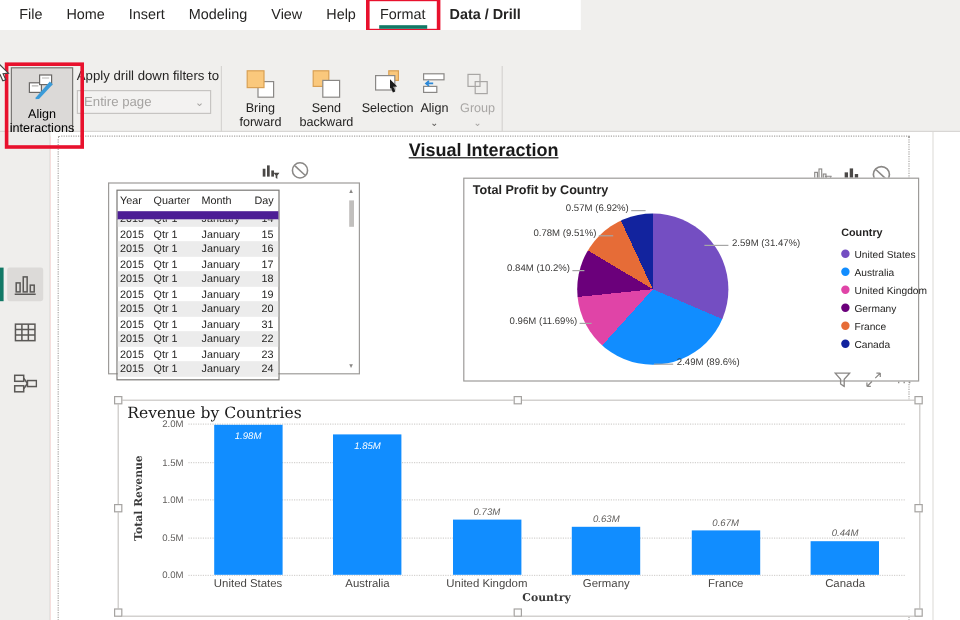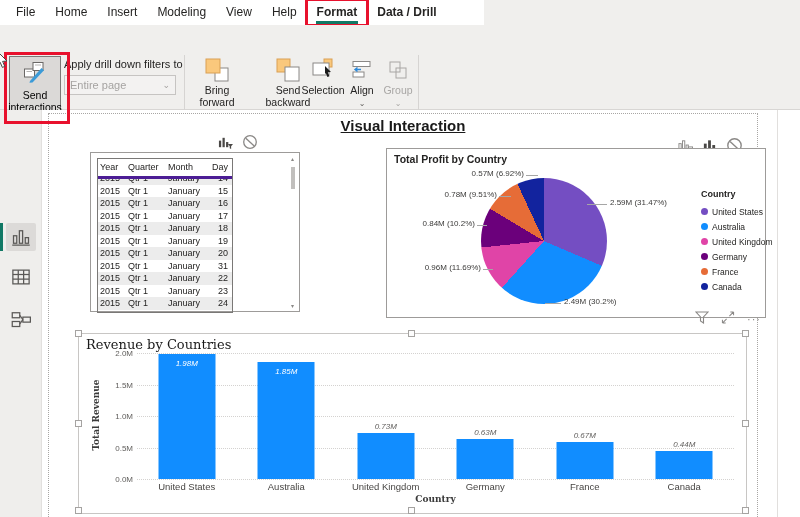--- a/index.html
+++ b/index.html
@@ -4,21 +4,21 @@
 <style>
   html,body{margin:0;padding:0;background:#fff;}
   .app{position:relative;width:800px;height:517px;overflow:hidden;
        font-family:"Liberation Sans",sans-serif;color:#252423;background:#ef4444;}
   
   .tabstrip{position:absolute;left:0;top:0;width:800px;height:25px;background:#f0efed;}
   .tabs-white{position:absolute;left:0;top:0;width:484px;height:25px;background:#fff;
               display:flex;align-items:stretch;padding-left:6px;box-sizing:border-box;}
   .tab{position:relative;padding:0 10px;font-size:12px;line-height:25px;white-space:nowrap;cursor:default;}
   .tab.emph{font-weight:bold;}
-  .tab.active{font-weight:bold;}
+  .tab.active{font-weight:normal;}
   .tab.active::after{content:"";position:absolute;left:9px;right:9px;bottom:1px;height:3px;background:#117865;}
   .tab.annotated{outline:3px solid #E8112D;outline-offset:-1px;}
   
   .ribbon{position:absolute;left:0;top:25px;width:800px;height:85px;background:#f0efed;
           border-bottom:1px solid #d8d6d4;box-sizing:border-box;}
   .btn-edit{position:absolute;left:9px;top:31px;width:52px;height:58px;background:#dbd9d7;
             border:1px solid #7a7876;box-sizing:border-box;display:flex;flex-direction:column;
             align-items:center;justify-content:flex-start;padding-top:4px;}
   .btn-edit .lbl{font-size:10.5px;line-height:1.15;text-align:center;margin-top:3px;}
   .ann-box{position:absolute;border:3px solid #E8112D;pointer-events:none;z-index:6;}
@@ -43,26 +43,26 @@
   
   .canvas{position:absolute;left:42px;top:110px;width:800px;height:407px;background:#fff;overflow:hidden;}
   .page-border{position:absolute;left:6px;top:3px;width:710px;height:410px;
                border:1px dotted #a8a6a4;box-sizing:border-box;}
   .right-div{position:absolute;left:735px;top:0;width:1px;height:407px;background:#e1dfdd;}
   .page-title{position:absolute;left:6px;top:7px;width:710px;text-align:center;
               font-size:15px;font-weight:bold;text-decoration:underline;color:#1a1a1a;}
   .visual{position:absolute;background:#fff;border:1px solid #9d9b99;box-sizing:border-box;}
   .v-table{left:48px;top:42px;width:210px;height:160px;}
   .v-pie{left:318px;top:38px;width:380px;height:170px;margin-left:26px;}
-  .v-bar{left:36px;top:223px;width:669px;height:181px;border-color:#c8c6c4;}
+  .v-bar{left:56px;top:223px;width:669px;height:181px;border-color:#c8c6c4;}
   .iconrow{position:absolute;display:flex;gap:9px;align-items:center;}
   
   .ptable{position:absolute;left:6px;top:5px;width:134px;border:1px solid #7a7876;font-size:9px;}
   .ptr{display:flex;height:12.5px;line-height:12.5px;}
-  .ptr.head{height:17px;line-height:17px;border-bottom:3px solid #4c1d95;}
+  .ptr.head{height:17px;line-height:17px;border-bottom:7px solid #4c1d95;}
   .ptr.band{background:#ececec;}
   .ptc{padding:0 2px;overflow:hidden;white-space:nowrap;box-sizing:border-box;}
   .c0{width:28px;} .c1{width:40px;} .c2{width:42px;} .c3{width:22px;text-align:right;}
   .rows-vp{height:133px;overflow:hidden;}
   .rows-in{transform:translateY(-7px);}
   .tscroll{position:absolute;right:2px;top:2px;width:9px;height:154px;font-size:6px;color:#8a8886;text-align:center;}
   .tthumb{position:absolute;left:2.5px;top:12px;width:4px;height:22px;background:#c1bfbd;}
   .ts-dn{position:absolute;bottom:0;left:0;right:0;}
   
   .pv-title{position:absolute;left:7px;top:4px;font-size:10.5px;font-weight:600;}
@@ -114,21 +114,21 @@
     <button class="btn-edit" style="border:none;border:1px solid #7a7876;">
       <span>
         <svg width="24" height="22" viewBox="0 0 24 22">
           <rect x="1.5" y="8" width="10" height="8" fill="#fff" stroke="#6a6866"></rect>
           <rect x="10" y="1.5" width="10" height="8" fill="#fff" stroke="#6a6866"></rect>
           <line x1="3.5" y1="10.5" x2="9" y2="10.5" stroke="#b5b3b1"></line>
           <line x1="12" y1="4" x2="18" y2="4" stroke="#b5b3b1"></line>
           <path d="M7 20 L18.5 7 L21 9.2 L9.5 21.5 L6.5 21.8 Z" fill="#3B9BD8"></path>
         </svg>
       </span>
-      <span class="lbl">Send interactions</span>
+      <span class="lbl">Align interactions</span>
     </button>
     <div class="ann-box ann-edit"></div>
 
     <div class="apply-lbl">Apply drill down filters to</div>
     <div class="apply-dd">
       <span>Entire page</span>
       <span class="chev">⌄</span>
     </div>
     <div class="grp-lbl" style="left:70px;">Interactions</div>
 
@@ -138,21 +138,21 @@
       <div class="ric">
         <svg width="26" height="26" viewBox="0 0 26 26">
           <rect x="11" y="11" width="13" height="13" fill="#fff" stroke="#8a8886"></rect>
           <rect x="2" y="2" width="14" height="14" fill="#FAC87C" stroke="#D9A054"></rect>
         </svg>
       </div>
       <div>Bring forward</div>
       <span class="chev8">⌄</span>
     </div>
 
-    <div class="rbtn" style="left:261px;width:54px;">
+    <div class="rbtn" style="left:245px;width:54px;">
       <div class="ric">
         <svg width="26" height="26" viewBox="0 0 26 26">
           <rect x="2" y="2" width="13" height="13" fill="#FAC87C" stroke="#D9A054"></rect>
           <rect x="10" y="10" width="14" height="14" fill="#fff" stroke="#8a8886"></rect>
         </svg>
       </div>
       <div>Send backward</div>
       <span class="chev8">⌄</span>
     </div>
 
@@ -368,21 +368,21 @@
         </svg>
       </span>
     </div>
 
     <div class="visual v-pie">
       <div class="pv-title">Total Profit by Country</div>
       <div class="pie" id="pie" style="background: conic-gradient(rgb(116, 78, 194) 0deg, rgb(116, 78, 194) 113.29deg, rgb(17, 141, 255) 113.29deg, rgb(17, 141, 255) 222.01deg, rgb(224, 68, 167) 222.01deg, rgb(224, 68, 167) 264.1deg, rgb(107, 0, 123) 264.1deg, rgb(107, 0, 123) 300.82deg, rgb(230, 108, 55) 300.82deg, rgb(230, 108, 55) 335.05deg, rgb(18, 35, 158) 335.05deg, rgb(18, 35, 158) 359.96deg);"></div>
       <div id="pie-labels">
           <span class="pie-label" style="left: 223px; top: 49px;">2.59M (31.47%)</span>
           <span class="leader" style="left: 200px; top: 55px; width: 20px;"></span>
-          <span class="pie-label" style="left: 177px; top: 148px;">2.49M (30.2%)</span>
+          <span class="pie-label" style="left: 177px; top: 148px;">2.49M (89.6%)</span>
           <span class="leader" style="left: 158px; top: 154px; width: 16px;"></span>
           <span class="pie-label" style="left: 0px; top: 114px; width: 94px; text-align: right;">0.96M (11.69%)</span>
           <span class="leader" style="left: 96px; top: 120px; width: 10px;"></span>
           <span class="pie-label" style="left: 0px; top: 70px; width: 88px; text-align: right;">0.84M (10.2%)</span>
           <span class="leader" style="left: 90px; top: 76px; width: 10px;"></span>
           <span class="pie-label" style="left: 0px; top: 41px; width: 110px; text-align: right;">0.78M (9.51%)</span>
           <span class="leader" style="left: 112px; top: 47px; width: 12px;"></span>
           <span class="pie-label" style="left: 0px; top: 20px; width: 137px; text-align: right;">0.57M (6.92%)</span>
           <span class="leader" style="left: 139px; top: 26px; width: 12px;"></span>
         </div>

